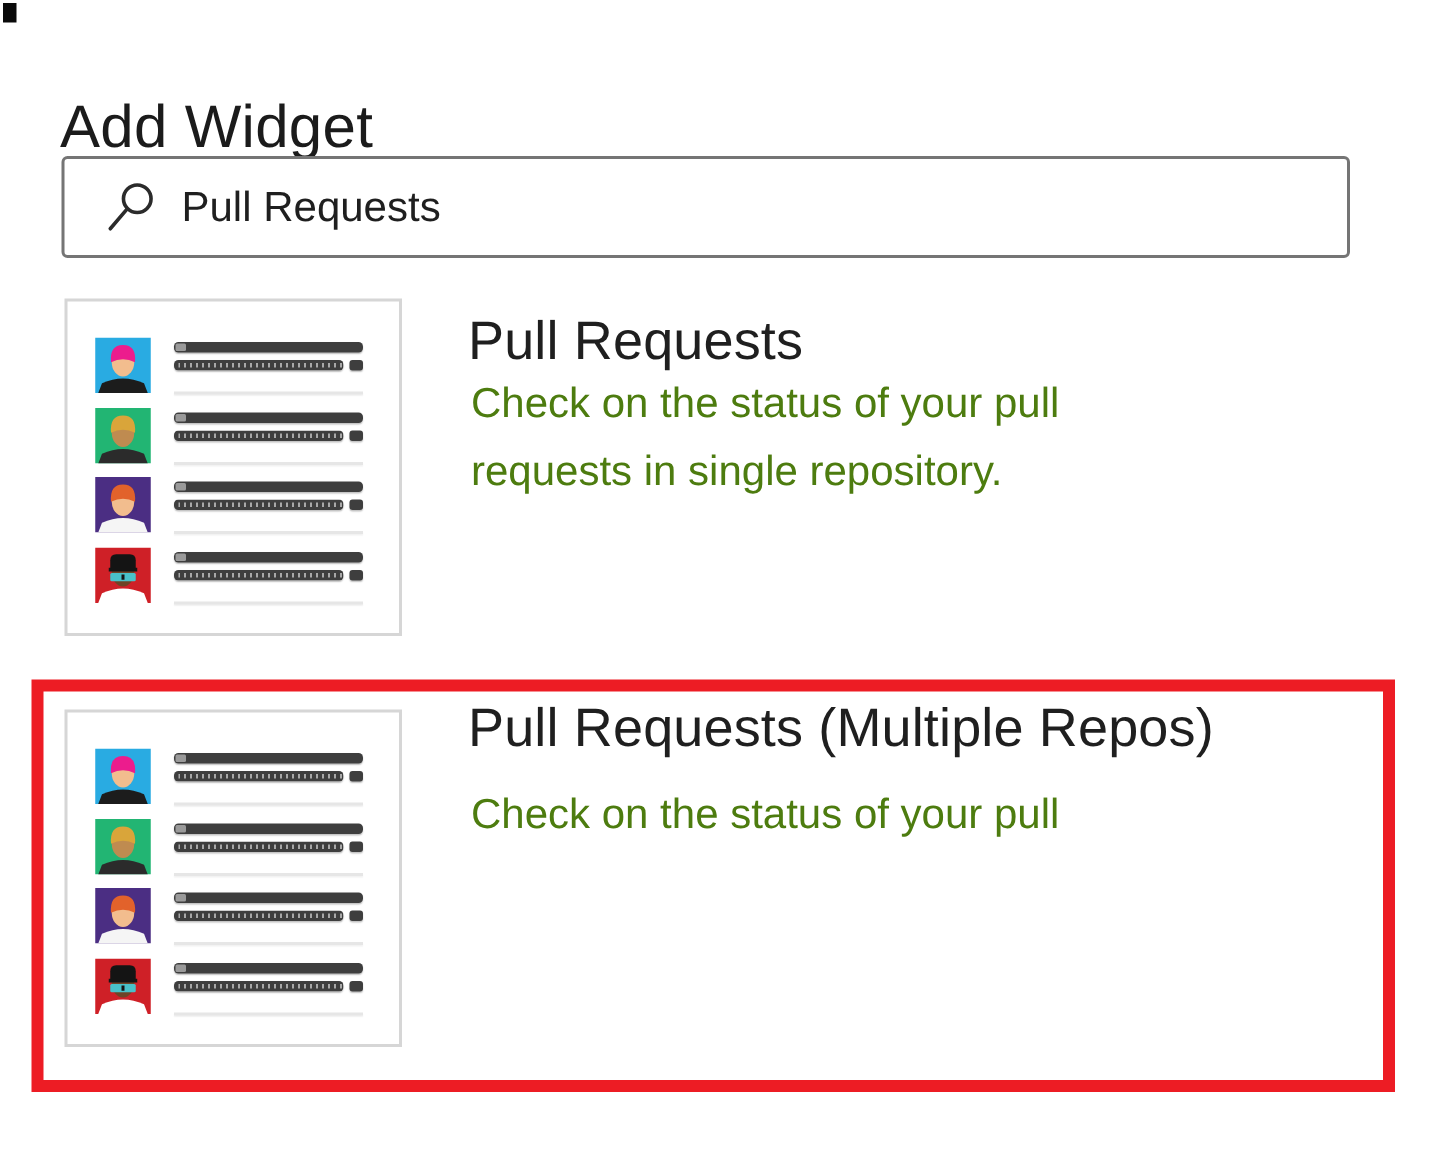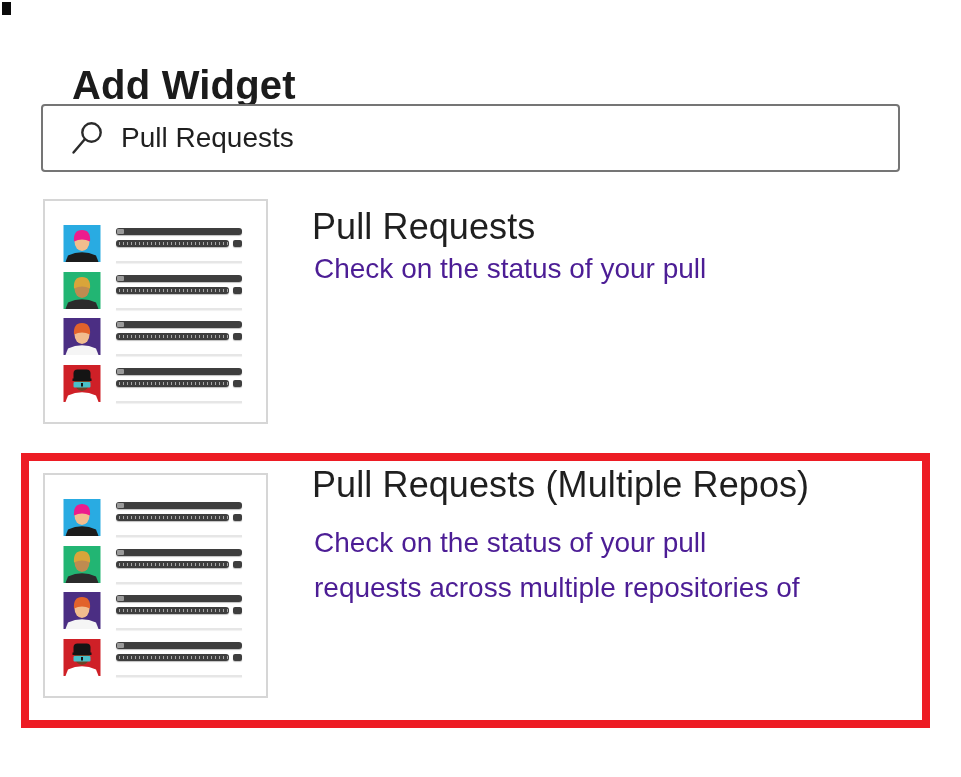--- a/index.html
+++ b/index.html
@@ -3,22 +3,22 @@
 <meta charset="utf-8">
 <style>
   html,body{margin:0;padding:0;}
   body{
     width:961px;height:777px;background:#ffffff;position:relative;overflow:hidden;
     font-family:"Liberation Sans","DejaVu Sans",sans-serif;
     -webkit-font-smoothing:antialiased;
   }
   .artifact{position:absolute;left:2px;top:2px;width:9px;height:13px;background:#0a0a0a;}
   .page-title{
-    position:absolute;left:40px;top:36px;font-size:40px;font-weight:700;
-    color:#1b1b1b;letter-spacing:0.2px;margin-left:32px;
+    position:absolute;left:40px;top:36px;font-size:40px;font-weight:400;
+    color:#1b1b1b;letter-spacing:0.2px;
   }
   .searchbox{
     position:absolute;left:41px;top:104px;width:859px;height:68px;
     border:2px solid #757575;border-radius:4px;background:#fff;
     box-sizing:border-box;display:flex;align-items:center;
   }
   .search-icon{margin-left:26px;flex:0 0 auto;}
   .search-input{
     border:none;outline:none;background:transparent;flex:1 1 auto;
     font-family:inherit;font-size:28px;color:#1f1f1f;margin-left:16px;padding:0;
@@ -42,21 +42,21 @@
     box-shadow:0 1px 1px rgba(0,0,0,.25);
   }
   .bar-cap{width:9px;height:7px;margin-left:4px;background:#3e3e3e;border-radius:2px;box-shadow:0 1px 1px rgba(0,0,0,.25);}
   .pv-divider{position:absolute;left:71px;top:36px;width:126px;height:2px;background:#e6e6e6;box-shadow:0 1px 1px rgba(0,0,0,.06);}
   .w-title{
     position:absolute;left:312px;font-size:36px;font-weight:400;color:#1f1f1f;
     white-space:nowrap;letter-spacing:0.1px;
   }
   .w-title-1{top:206px;}
   .w-title-2{top:464px;}
-  .w-desc{position:absolute;left:314px;font-size:28px;color:#4c1d95;line-height:45px;}
+  .w-desc{position:absolute;left:314px;font-size:28px;color:#4d7c0f;line-height:45px;}
   .w-desc-1{top:246px;}
   .w-desc-2{top:520px;}
   .highlight-box{
     position:absolute;left:21px;top:453px;width:909px;height:275px;
     box-sizing:border-box;border:8px solid #ed1c24;background:transparent;
   }
 </style>
 </head>
 <body>
 
@@ -138,20 +138,21 @@
         <div class="bar bar2">
           <span class="bar-main"></span>
           <span class="bar-cap"></span>
         </div>
         <div class="pv-divider"></div>
       </div>
     </div>
   <div class="w-title w-title-1">Pull Requests</div>
   <div class="w-desc w-desc-1">
     <div>Check on the status of your pull</div>
+    <div>requests in single repository.</div>
   </div>
 </div>
 
 <div class="highlight-box"></div>
 
 <div>
   <div class="preview preview-2">
       <div class="pv-row" style="top: 24px;">
         <svg class="pv-avatar" width="38" height="37" viewBox="0 0 37 37">
           <rect width="37" height="37" fill="#29abe2"></rect>
@@ -216,15 +217,14 @@
         <div class="bar bar2">
           <span class="bar-main"></span>
           <span class="bar-cap"></span>
         </div>
         <div class="pv-divider"></div>
       </div>
     </div>
   <div class="w-title w-title-2">Pull Requests (Multiple Repos)</div>
   <div class="w-desc w-desc-2">
     <div>Check on the status of your pull</div>
-    <div>requests across multiple repositories of</div>
   </div>
 </div>
 
 </body></html>

